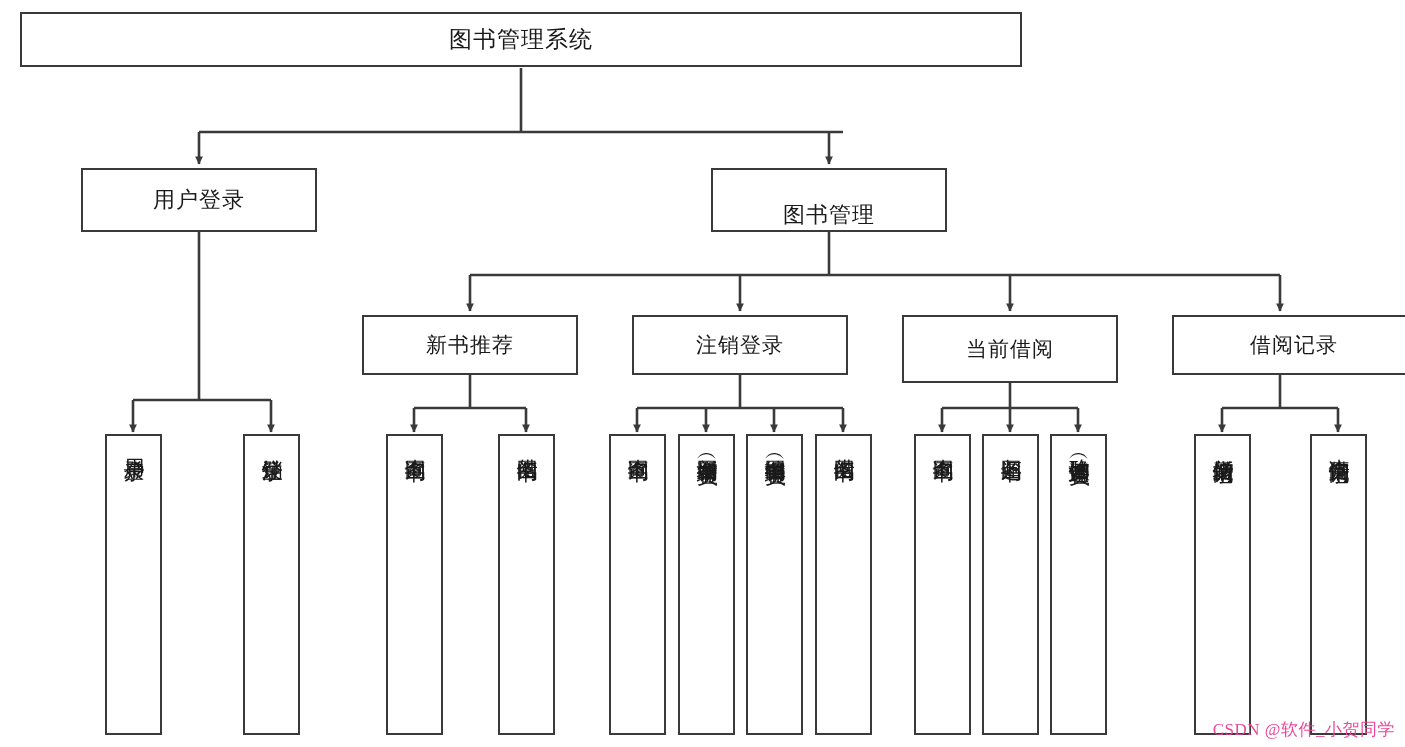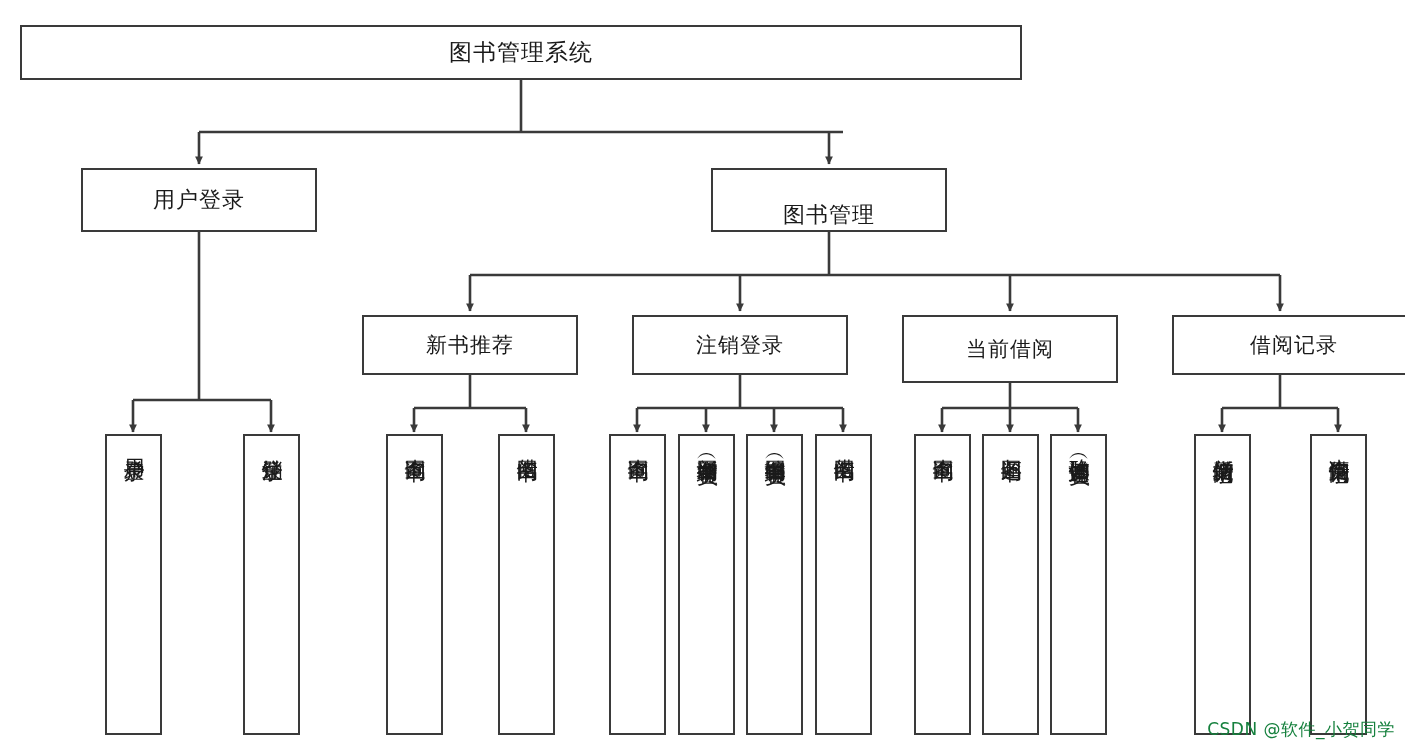--- a/index.html
+++ b/index.html
@@ -62,24 +62,25 @@
   }
   .node-label {
     white-space: nowrap;
     letter-spacing: 1px;
   }
   #watermark {
     position: absolute;
     right: 10px;
     bottom: 6px;
     font-size: 17px;
-    color: #15803d;
+    color: #ec4899;
     letter-spacing: 0.5px;
     white-space: nowrap;
     user-select: none;
+    font-family: Liberation Serif, serif;
   }
 </style>
 </head>
 <body>
 
 <div id="diagram-root">
 
   <svg id="edge-layer" viewBox="0 0 1405 747" xmlns="http://www.w3.org/2000/svg">
     <defs>
       <marker id="arrowhead" markerWidth="9" markerHeight="9" refX="7.6" refY="4.5" orient="auto" markerUnits="userSpaceOnUse">
@@ -123,21 +124,21 @@
       <path d="M1010,408 L1010,432" marker-end="url(#arrowhead)"></path>
       <path d="M1078,408 L1078,432" marker-end="url(#arrowhead)"></path>
 
       <path d="M1280,375 L1280,408"></path>
       <path d="M1222,408 L1338,408"></path>
       <path d="M1222,408 L1222,432" marker-end="url(#arrowhead)"></path>
       <path d="M1338,408 L1338,432" marker-end="url(#arrowhead)"></path>
     </g>
   </svg>
 
-  <div class="node root" style="left:20px; top:25px; width:1002px; height:55px;">
+  <div class="node root" style="left:20px; top:12px; width:1002px; height:55px;">
     <span class="node-label">图书管理系统</span>
   </div>
 
   <div class="node level2" style="left:81px; top:168px; width:236px; height:64px;">
     <span class="node-label">用户登录</span>
   </div>
   <div class="node level2" style="left:711px; top:168px; width:236px; height:64px;align-items:flex-end;">
     <span class="node-label">图书管理</span>
   </div>
 

